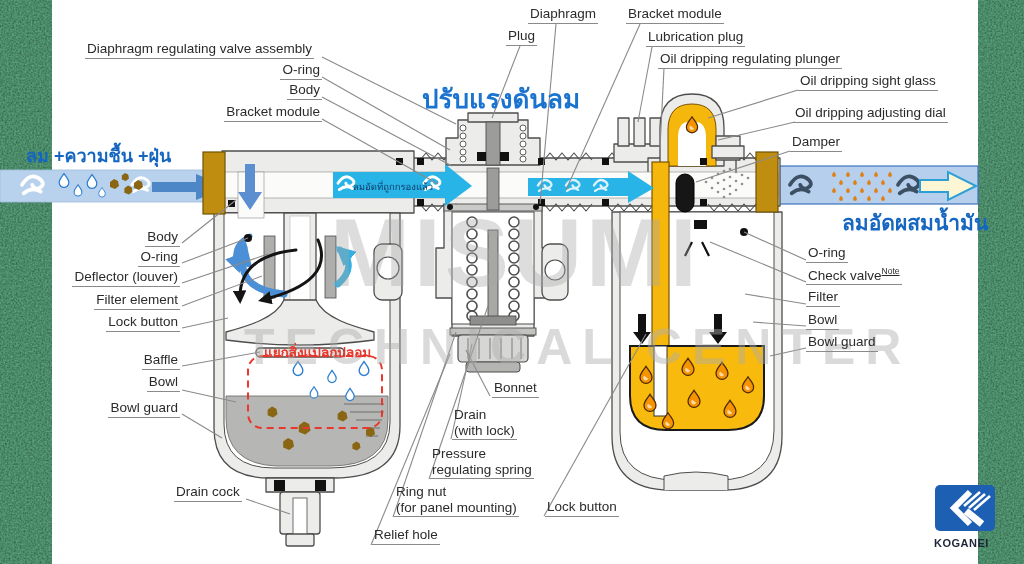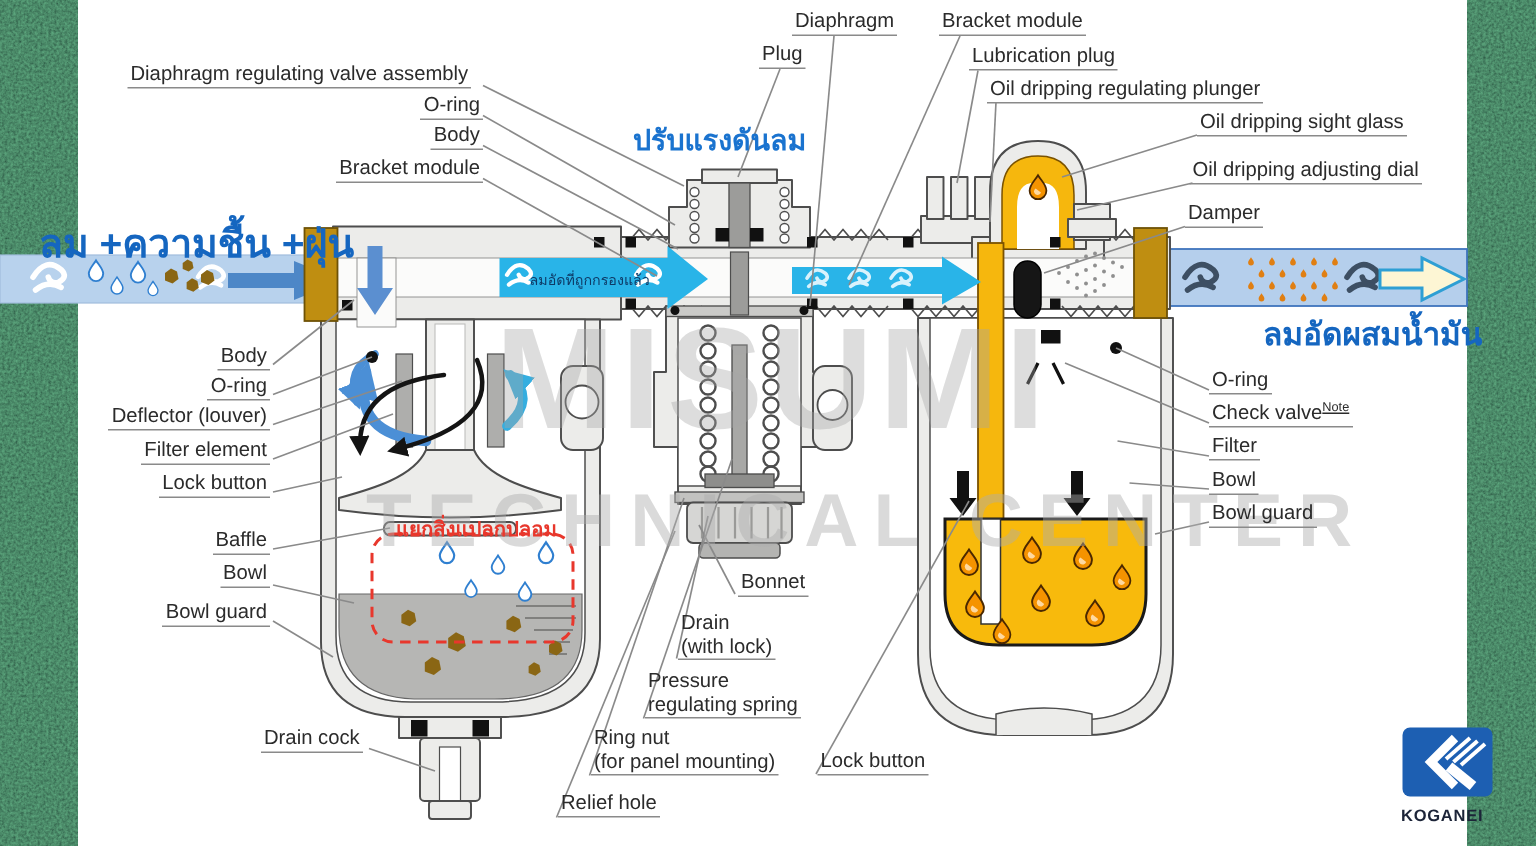--- a/index.html
+++ b/index.html
@@ -19,22 +19,22 @@
   .swk{fill:none;stroke:#141414;stroke-width:3;stroke-linecap:round;marker-end:url(#mK);}
   .wm{position:absolute;z-index:2;font-weight:bold;white-space:nowrap;pointer-events:none;}
   .wm1{left:330px;top:198px;font-size:96px;letter-spacing:4px;color:rgba(165,165,165,0.38);}
   .wm2{left:244px;top:318px;font-size:50px;letter-spacing:10px;color:rgba(172,172,172,0.45);}
   .lbl{
     position:absolute;z-index:5;font-size:13.5px;color:#2b2b2b;line-height:1.16;
     border-bottom:1.2px solid #8a8a8a;padding:0 2px 1px 2px;white-space:nowrap;
   }
   .sup{font-size:8.5px;vertical-align:super;text-decoration:underline;}
   .thai{position:absolute;z-index:5;font-weight:bold;white-space:nowrap;}
-  .thai-inlet{left:26px;top:141px;font-size:26px;color:#1566c0;text-align:center;}
-  .thai-reg{left:422px;top:78px;font-size:19px;color:#1a73cf;}
+  .thai-inlet{left:26px;top:141px;font-size:18px;color:#1566c0;text-align:center;}
+  .thai-reg{left:422px;top:78px;font-size:26px;color:#1a73cf;}
   .thai-outlet{left:842px;top:206px;font-size:21px;color:#1566c0;}
   .thai-sep{left:264px;top:341px;font-size:13.5px;color:#e8372c;}
   .logo{position:absolute;left:934px;top:484px;width:64px;z-index:5;text-align:left;}
   .logo-text{font-size:11px;font-weight:900;color:#1c2438;letter-spacing:0.5px;margin-top:1px;}
 </style>
 </head>
 <body>
 
 <svg class="diagram" width="1024" height="564" viewBox="0 0 1024 564">
   <defs>

